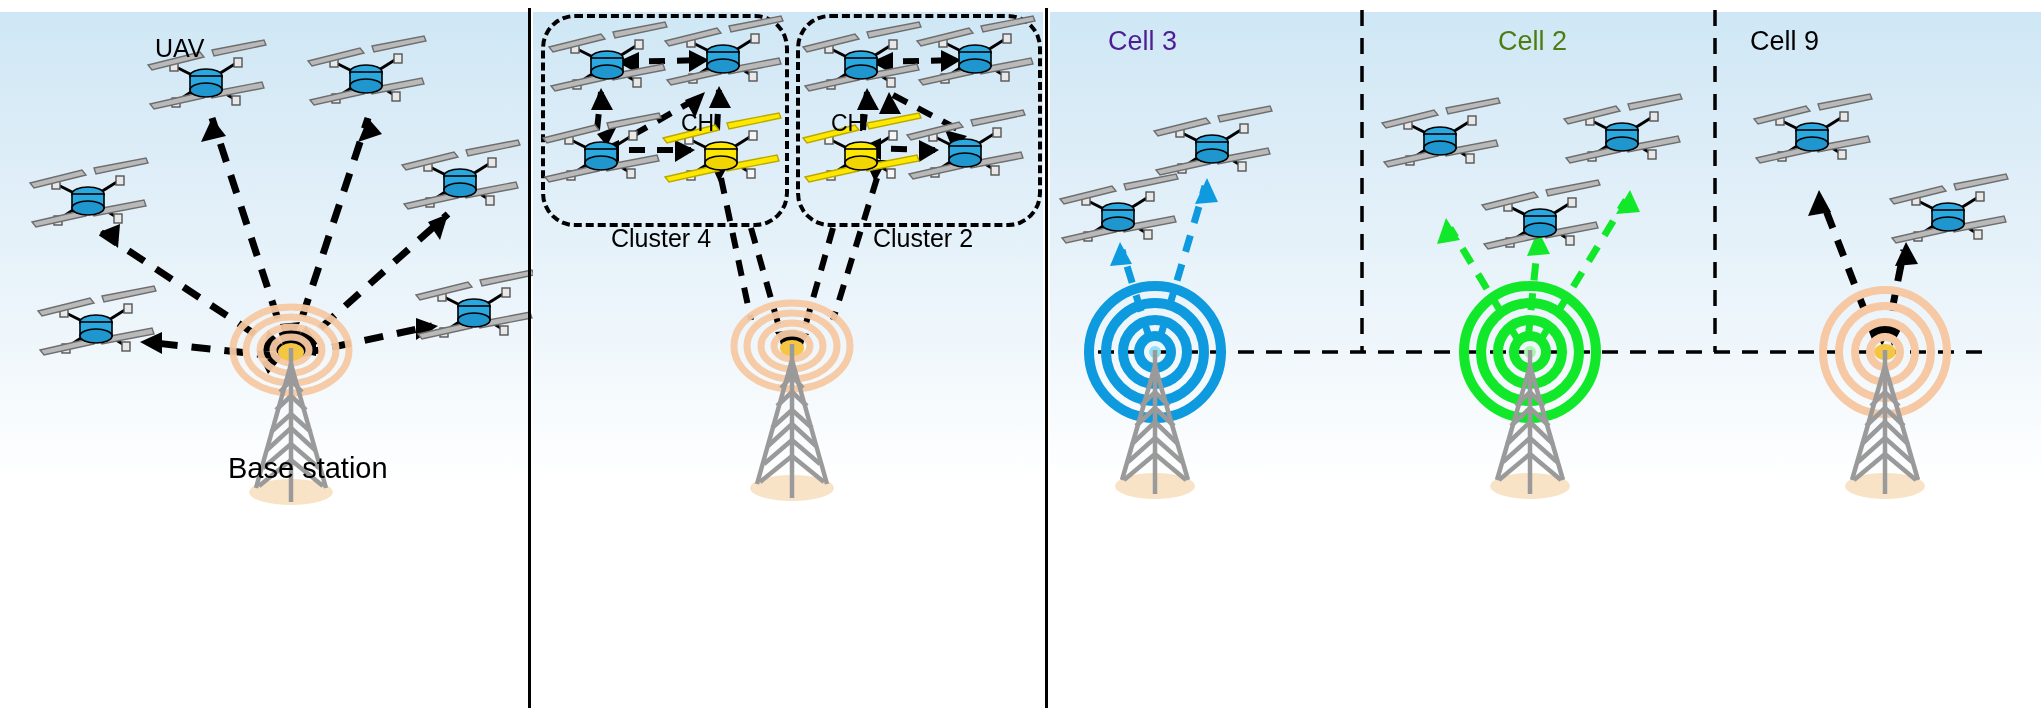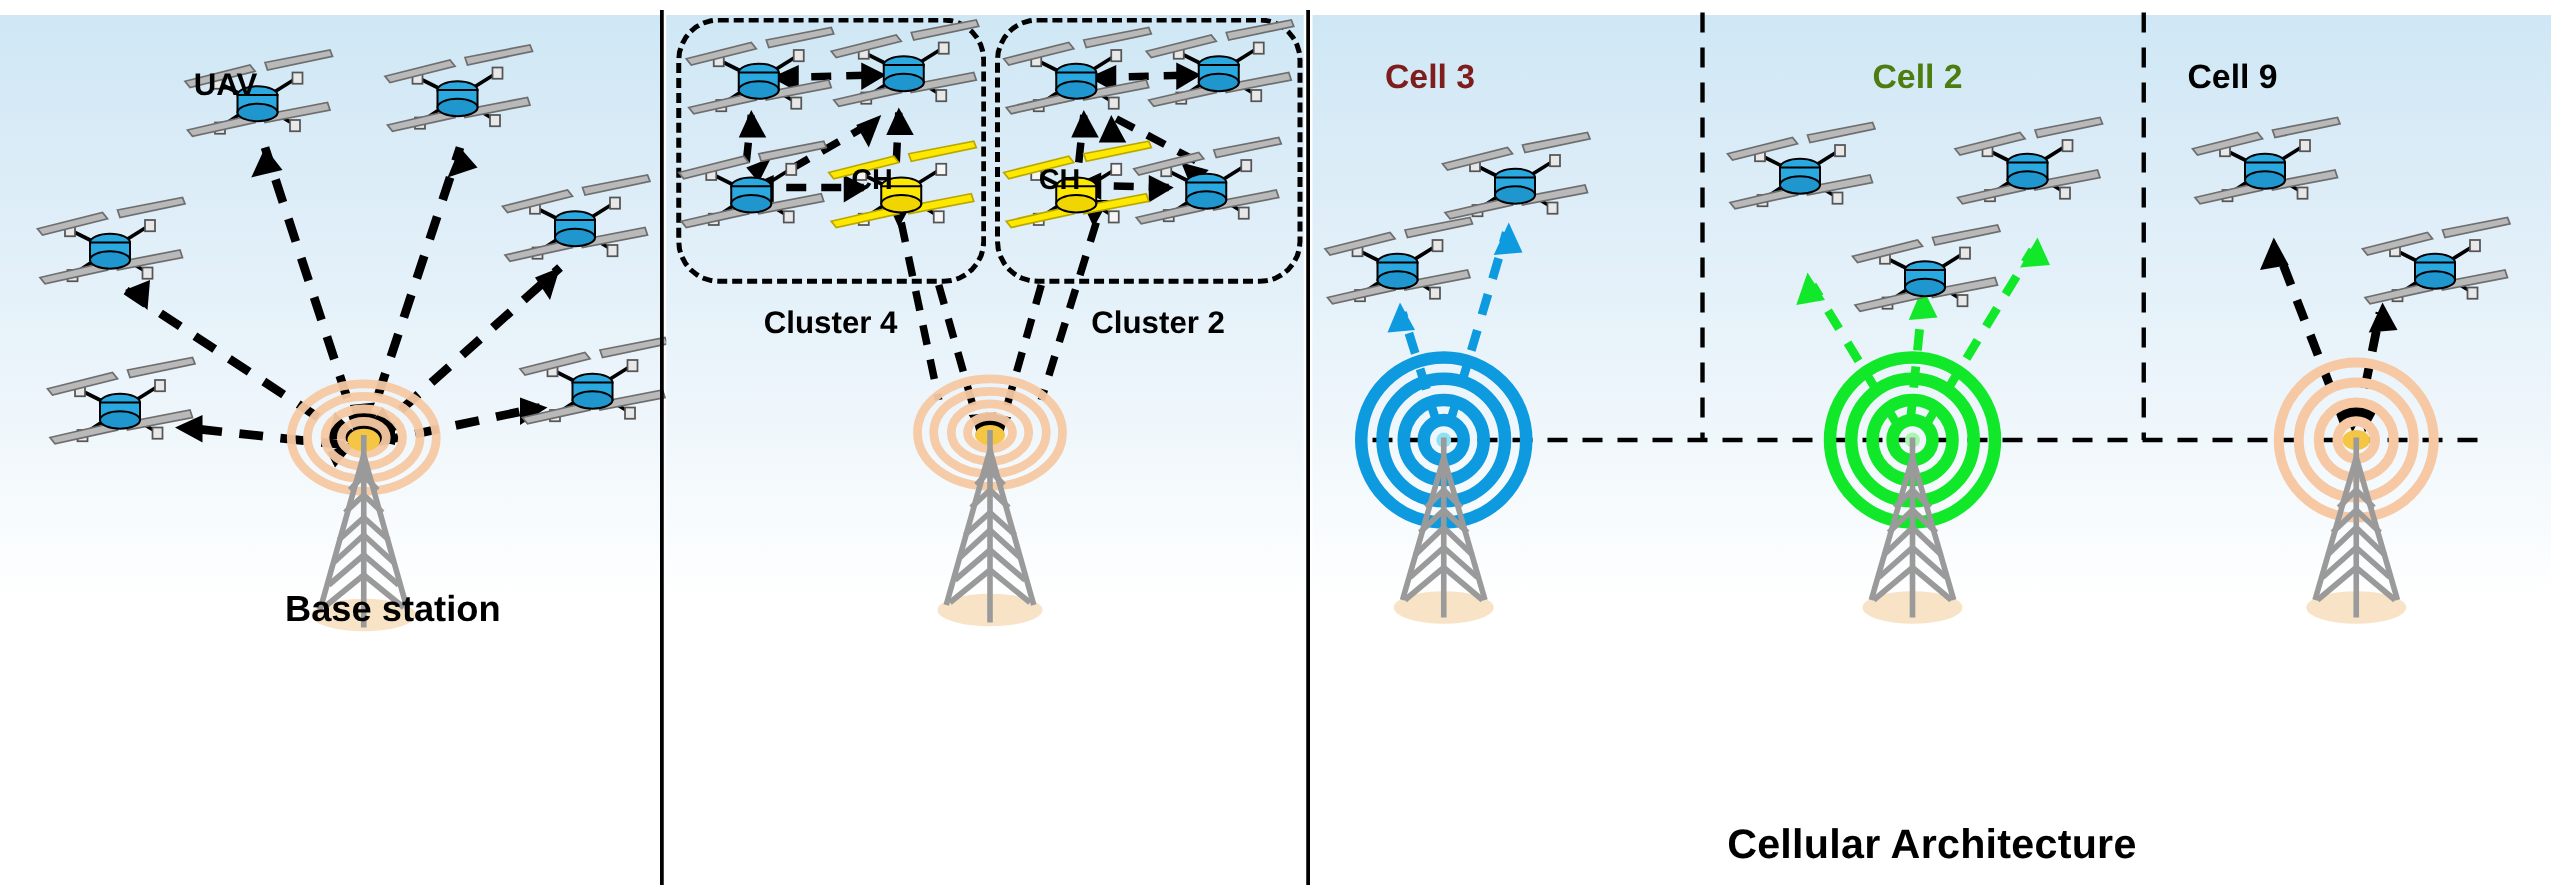--- a/index.html
+++ b/index.html
@@ -7,21 +7,21 @@
   #root{position:relative;width:2041px;height:708px;background:#fff;}
 
   .panel{position:absolute;top:0;height:708px;}
   .sky{position:absolute;left:0;right:0;top:12px;height:470px;
        background:linear-gradient(to bottom,#cfe7f5 0%,#dfeef8 35%,#eef6fb 68%,#ffffff 100%);}
   .divider{position:absolute;top:8px;width:3px;height:700px;background:#000;}
 
   .ptitle{position:absolute;bottom:14px;left:0;right:0;text-align:center;
           font-size:33px;font-weight:bold;color:#000;letter-spacing:.2px;}
 
-  .label{position:absolute;font-weight:bold;color:#000;white-space:nowrap;margin-top:20px;}
+  .label{position:absolute;font-weight:normal;color:#000;white-space:nowrap;}
   .lab-uav{font-size:25px;}
   .lab-bs{font-size:29px;}
   .lab-ch{font-size:23px;}
   .lab-cluster{font-size:25px;}
   .lab-cell{font-size:27px;}
 
   
   .drone{position:absolute;width:120px;height:80px;}
   .drone svg{width:100%;height:100%;overflow:visible;}
 
@@ -883,20 +883,19 @@
           <line x1="68" y1="182" x2="95" y2="158"></line>
             <line x1="122" y1="182" x2="95" y2="158"></line>
           <line x1="64" y1="200" x2="95" y2="174"></line>
             <line x1="126" y1="200" x2="95" y2="174"></line>
           <line x1="81" y1="126" x2="95" y2="112"></line>
             <line x1="109" y1="126" x2="95" y2="112"></line>
         </g>
       </svg>
     </div>
 
-    <div class="label lab-cell" style="left:58px;top:26px;color:#7f1d1d;text-align:center;">Cell 3</div>
+    <div class="label lab-cell" style="left:58px;top:26px;color:#4c1d95;text-align:center;">Cell 3</div>
     <div class="label lab-cell" style="left:448px;top:26px;color:#4d7c0f;">Cell 2</div>
     <div class="label lab-cell" style="left:700px;top:26px;color:#000000;">Cell 9</div>
 
-    <div class="ptitle">Cellular Architecture</div>
   </div>
 
 </div>
 
 </body></html>

